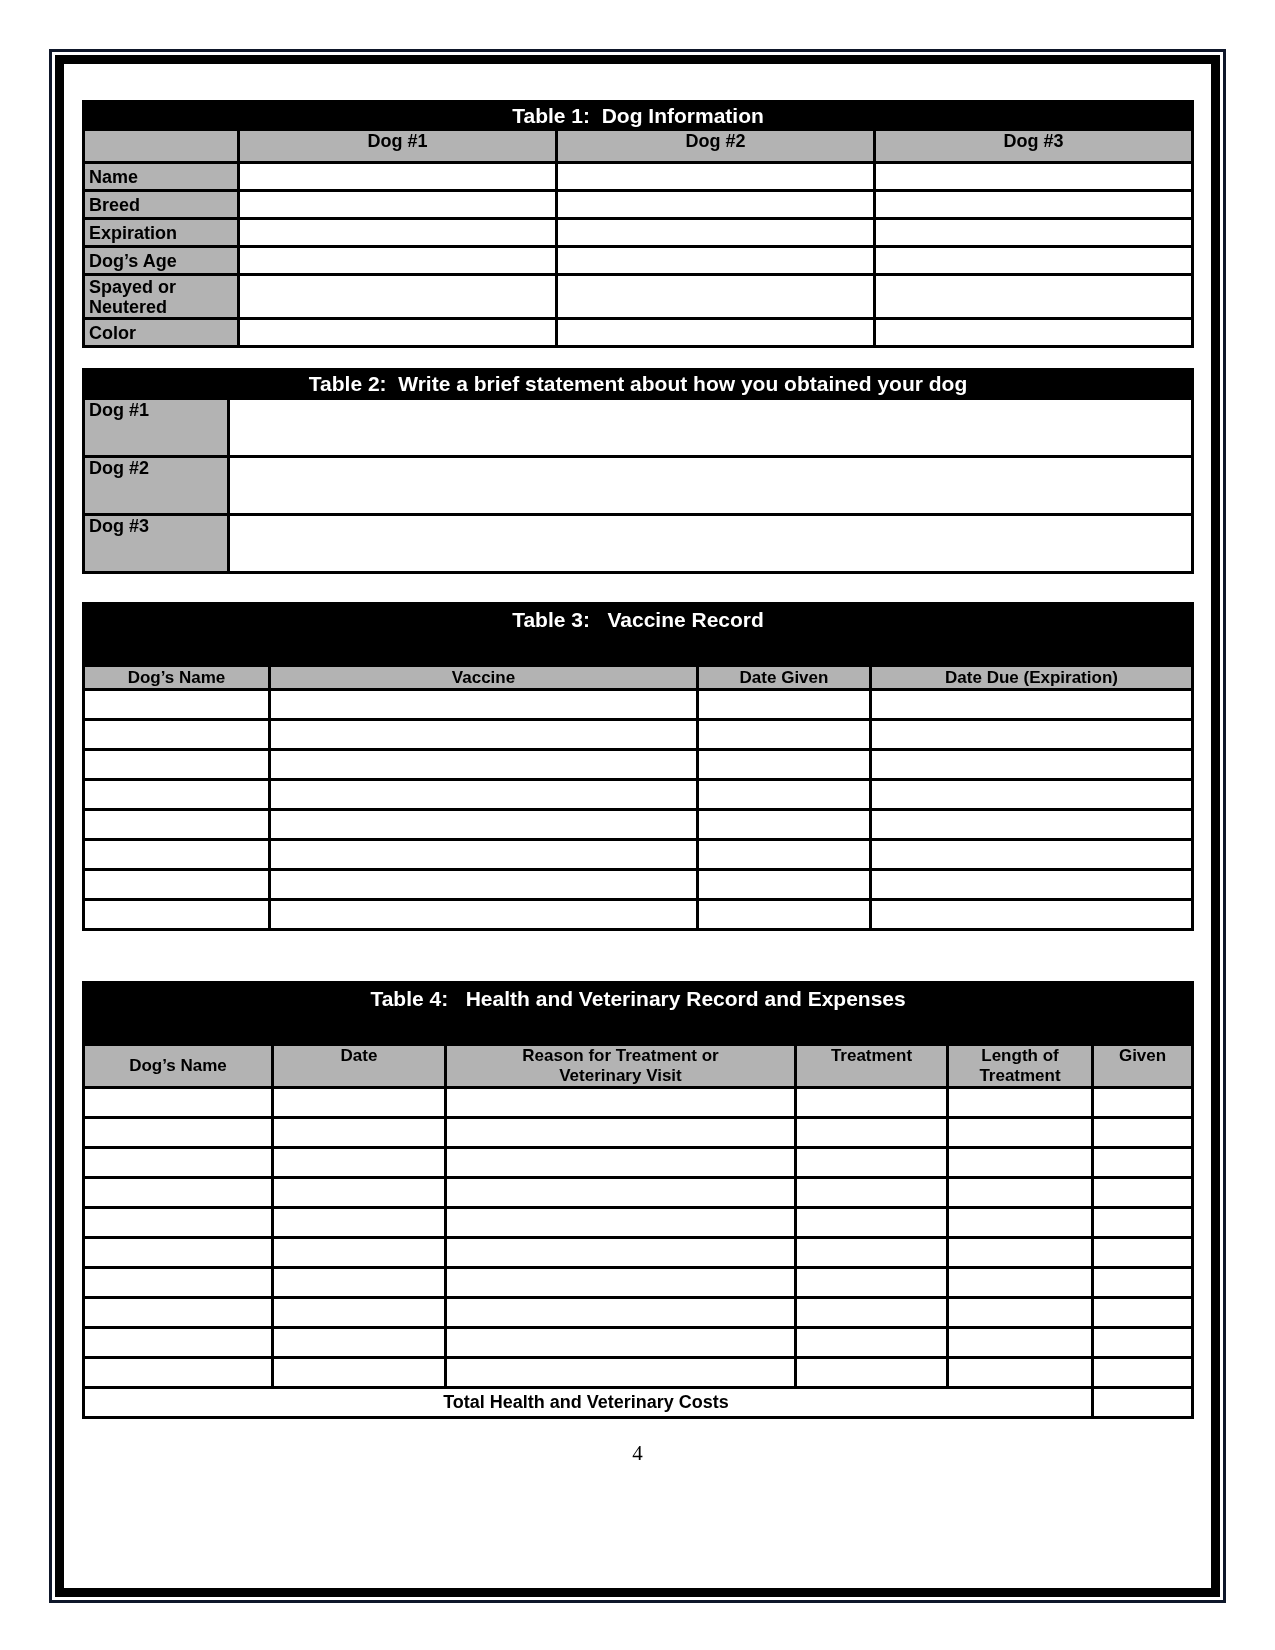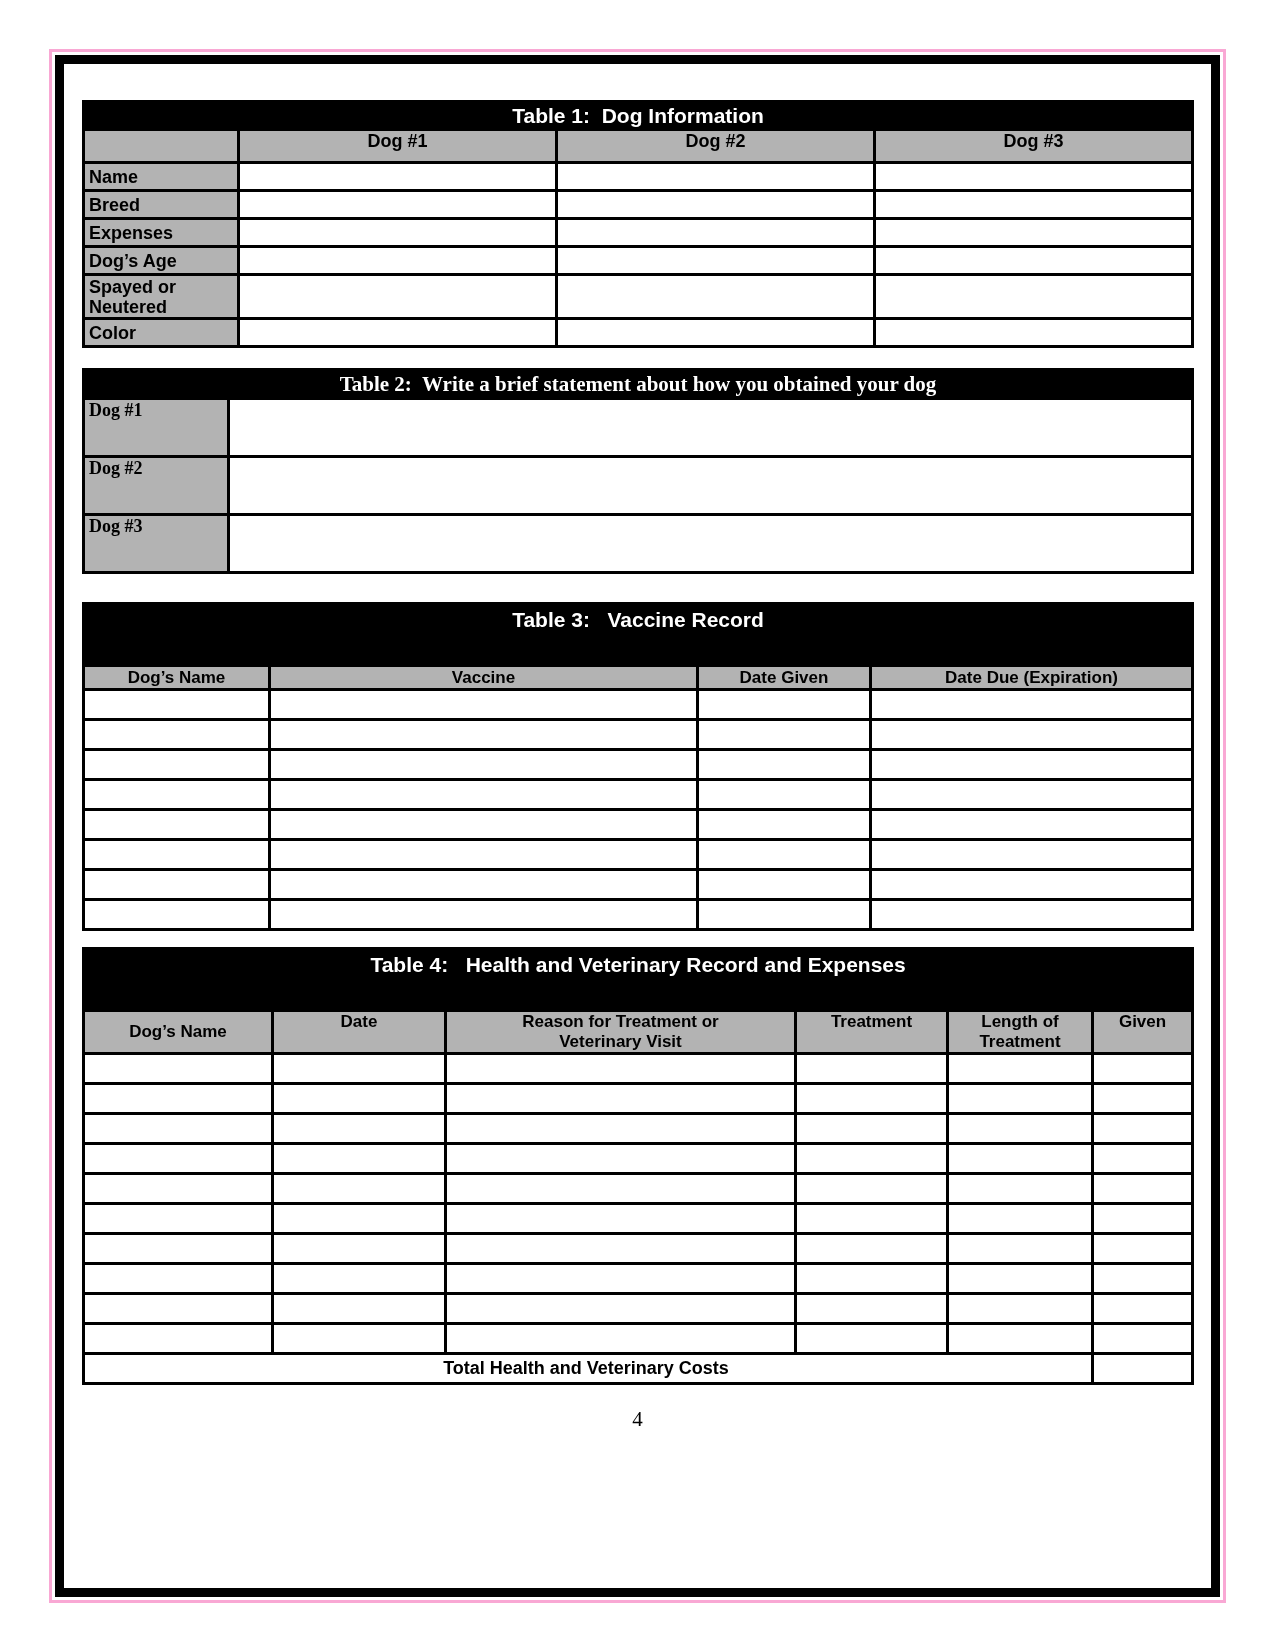--- a/index.html
+++ b/index.html
@@ -8,21 +8,21 @@
     position: relative;
     width: 1275px;
     height: 1650px;
     background: #ffffff;
     font-family: "Liberation Sans", sans-serif;
   }
   
   .page-frame {
     position: absolute;
     left: 49px; top: 49px; right: 49px; bottom: 47px;
-    border: 3px solid #f9a8d4;
+    border: 3px solid #0f172a;
     padding: 3px;
   }
   .page-frame-inner {
     width: 100%; height: 100%;
     border: 9px solid #000;
     padding: 0 18px;
     overflow: hidden;
   }
   table {
     border-collapse: collapse;
@@ -58,23 +58,23 @@
   .r28 { height: 28px; }
   .r29 { height: 29px; }
   .r30 { height: 30px; }
   .r33 { height: 33px; }
   .r44 { height: 44px; }
   .r58 { height: 58px; }
   .t3head td { font-size: 17px; height: 24px; padding: 0 2px; }
   .t4head td { font-size: 17px; height: 42px; line-height: 20px; padding: 0 2px; }
   .total-cell { text-align: center; padding-right: 8px; height: 30px; }
   .mt-t1 { margin-top: 36px; }
-  .mt-t2 { margin-top: 20px; font-family: Liberation Serif, serif; }
+  .mt-t2 { margin-top: 20px; }
   .mt-t3 { margin-top: 28px; }
-  .mt-t4 { margin-top: 16px; padding-left: 16px; }
+  .mt-t4 { margin-top: 50px; padding-left: 16px; }
   .page-number {
     margin-top: 22px;
     text-align: center;
     font-family: "Liberation Serif", serif;
     font-size: 21px;
     color: #000;
   }
 </style>
 </head>
 <body>
@@ -106,21 +106,21 @@
           <td></td>
           <td></td>
         </tr>
         <tr class="r28">
           <td class="gray lbl">Breed</td>
           <td></td>
           <td></td>
           <td></td>
         </tr>
         <tr class="r28">
-          <td class="gray lbl">Expenses</td>
+          <td class="gray lbl">Expiration</td>
           <td></td>
           <td></td>
           <td></td>
         </tr>
         <tr class="r28">
           <td class="gray lbl">Dog’s Age</td>
           <td></td>
           <td></td>
           <td></td>
         </tr>

